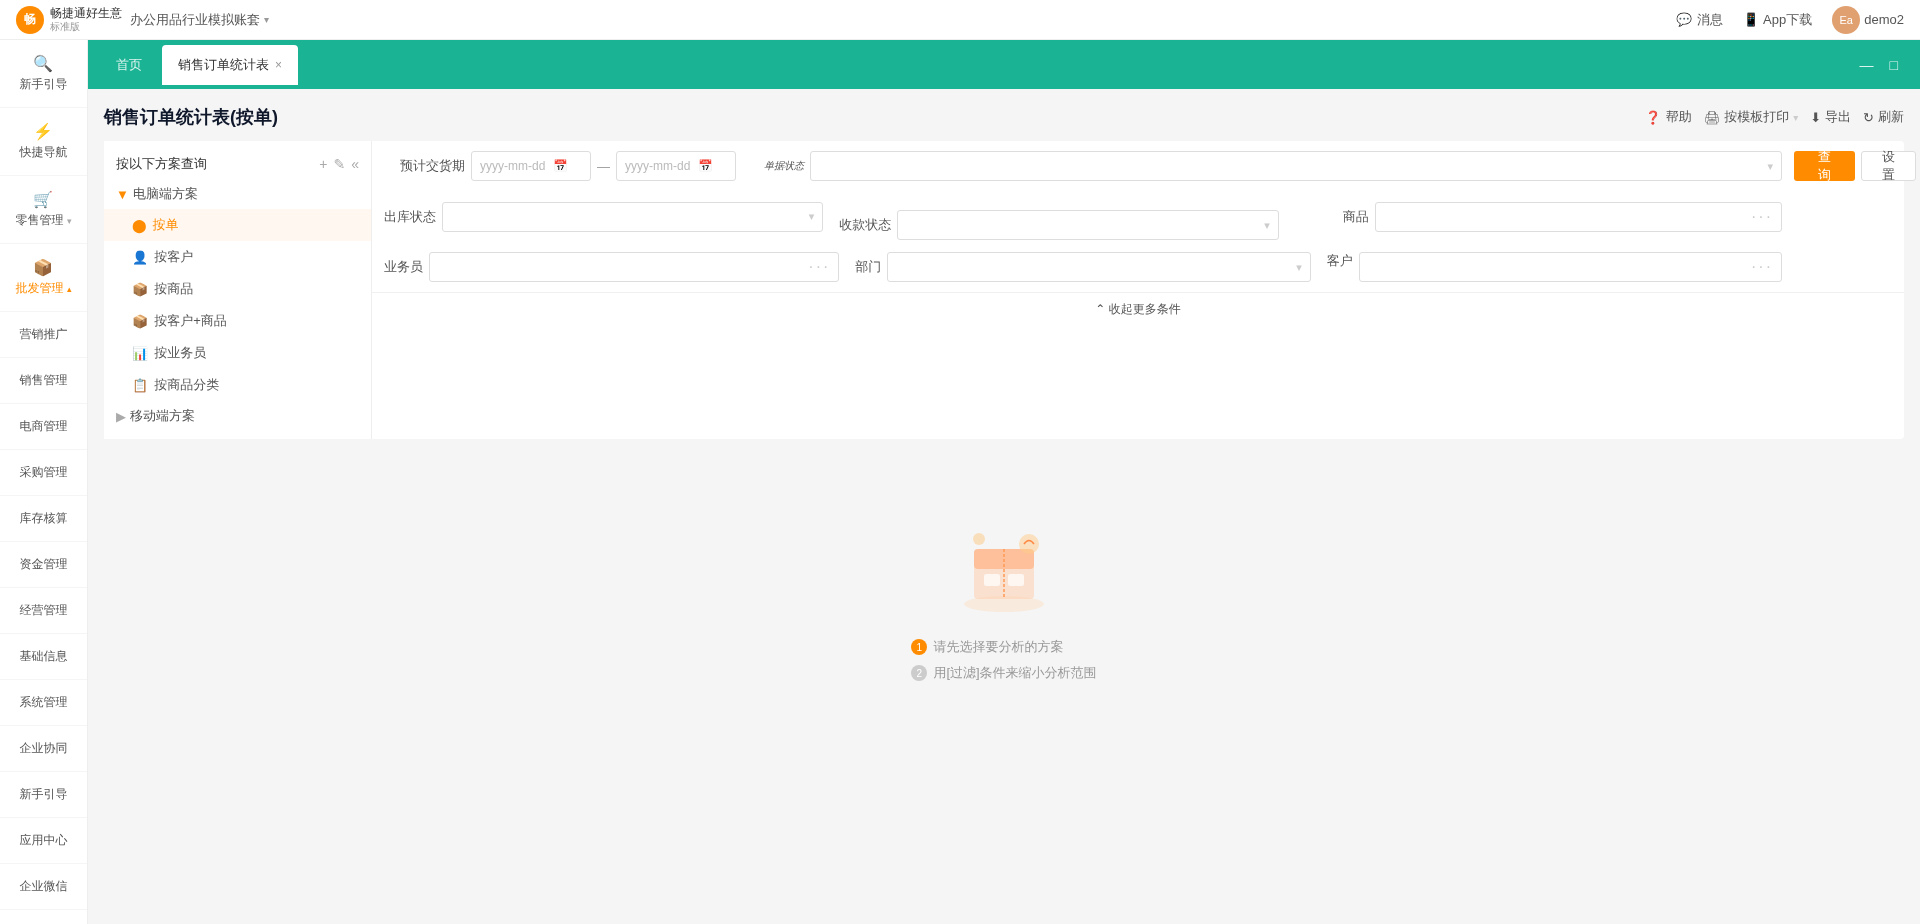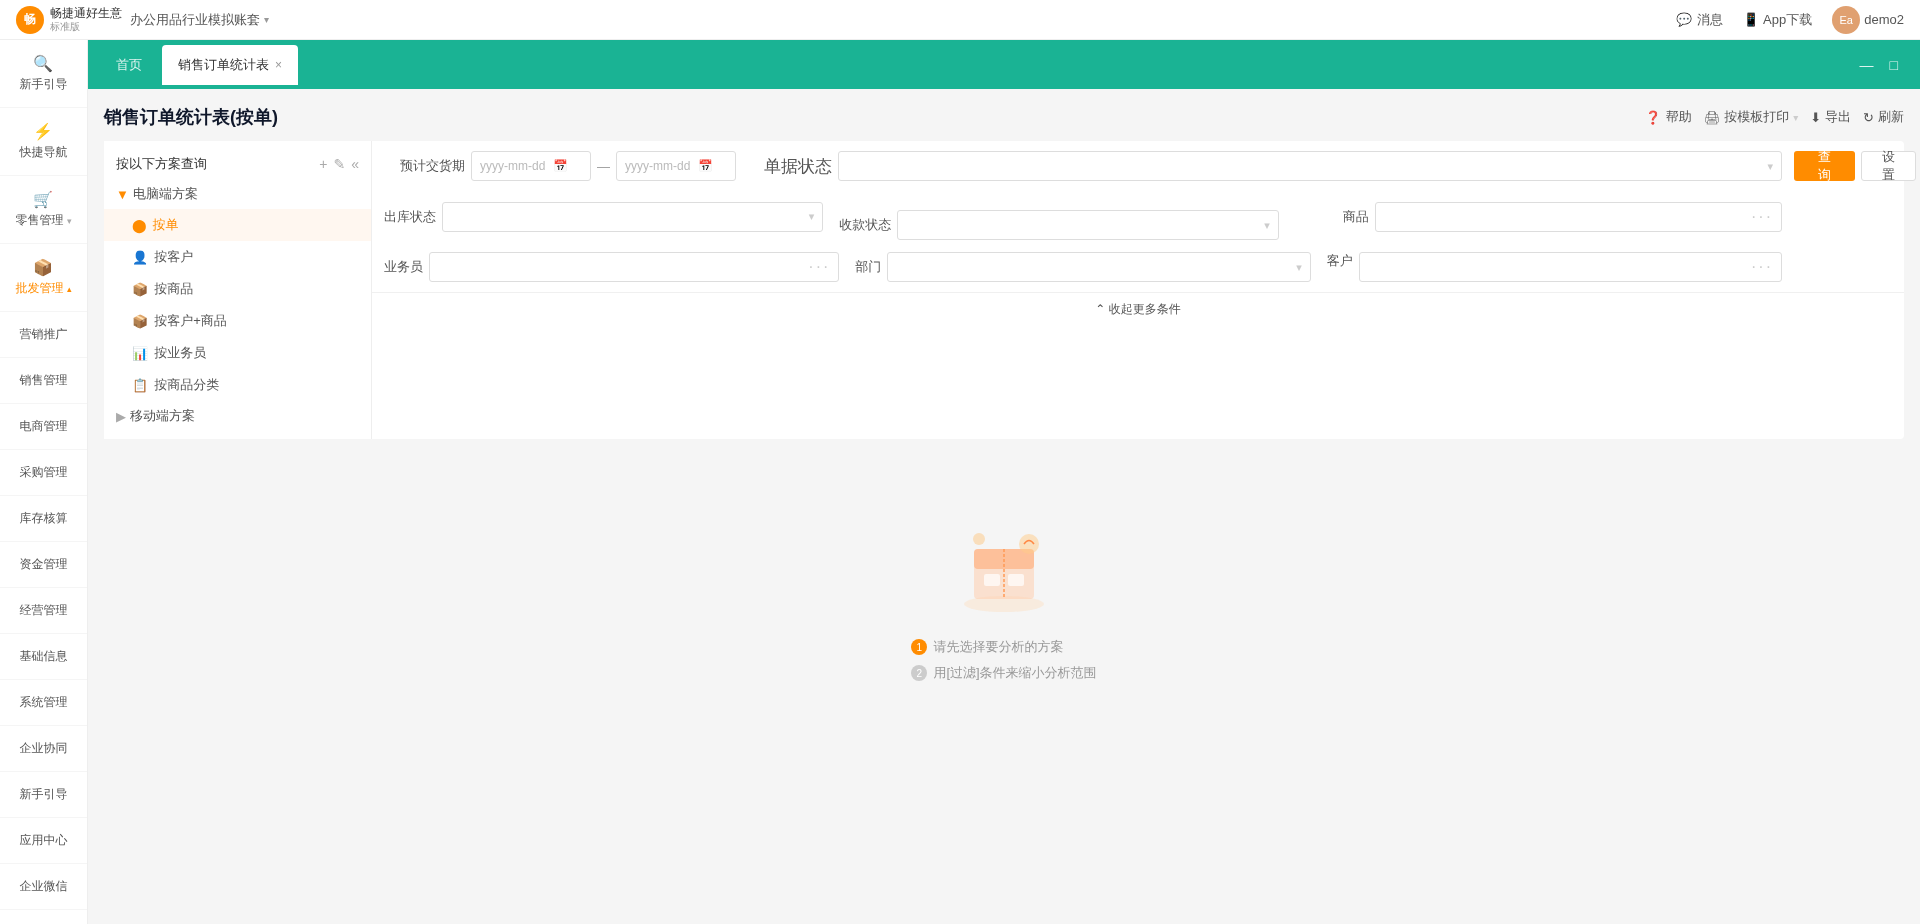--- a/index.html
+++ b/index.html
@@ -497,21 +497,21 @@
                       </div>
                       <span class="date-separator">—</span>
                       <div class="date-input">
                         <span style="color:#bbb;font-size:12px;">yyyy-mm-dd</span>
                         <span style="color:#ccc;font-size:12px;margin-left:4px;">📅</span>
                       </div>
                     </div>
                   </div>
 
                   <div style="display:flex; align-items:center; gap:6px; flex:1; margin-left:16px;">
-                    <span style="color:#555;font-size:17px;white-space:nowrap;">单据状态</span>
+                    <span style="color:#555;font-size:10px;white-space:nowrap;font-style:italic;">单据状态</span>
                     <div class="filter-select" style="flex:1;">
                       <span class="filter-select-text"></span>
                       <span class="caret">▾</span>
                     </div>
                   </div>
                 </div>
 
                 <div style="display:flex; align-items:center; padding: 6px 12px; gap: 16px;">
                   <div style="display:flex; align-items:center; gap:6px; flex:1;">
                     <span style="color:#555;font-size:13px;white-space:nowrap;">出库状态</span>

